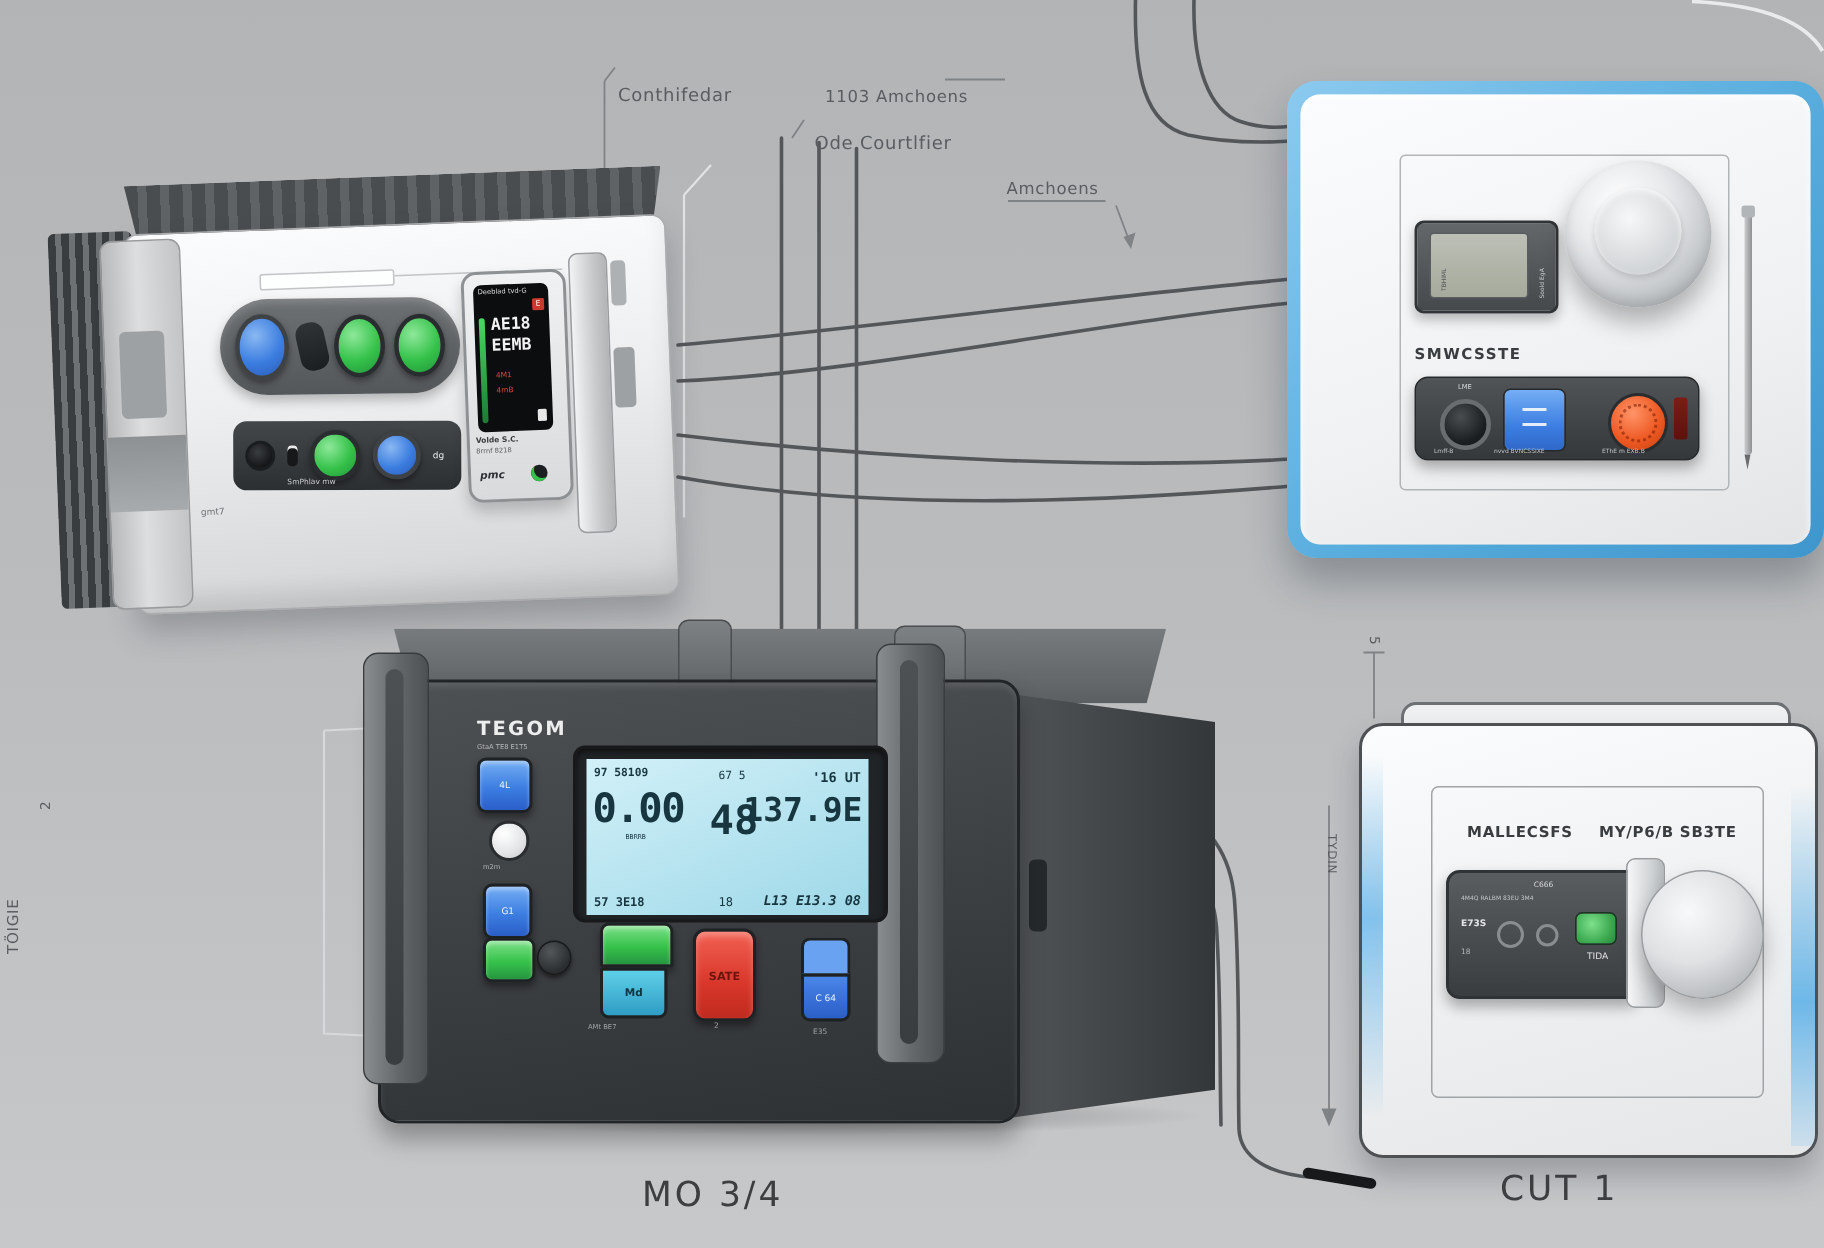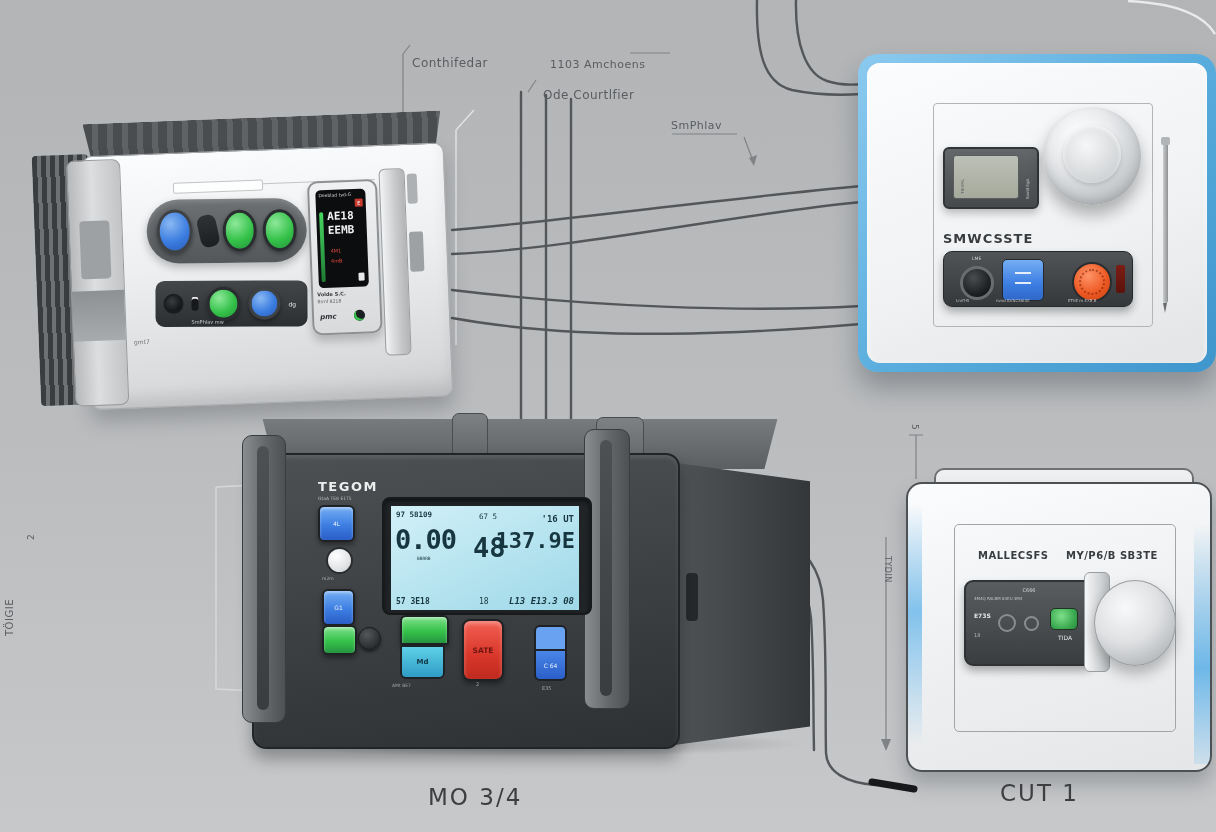--- a/index.html
+++ b/index.html
@@ -52,21 +52,21 @@
       <path d="M886,537 L886,743"></path>
       <path d="M916,435 L916,479 M909,435 L923,435"></path>
     </g>
     <polygon points="749,158 757,155 754,166" fill="#808386"></polygon>
     <polygon points="881,739 891,739 886,751" fill="#808386"></polygon>
   </svg>
 
   <div class="lbl" style="left:412px;top:56px;font-size:12px;">Conthifedar</div>
   <div class="lbl" style="left:550px;top:39px;font-size:11px;margin-top:19px;">1103 Amchoens</div>
   <div class="lbl" style="left:543px;top:88px;font-size:12px;">Ode Courtlfier</div>
-  <div class="lbl" style="left:671px;top:119px;font-size:11px;">SmPhlav</div>
+  <div class="lbl" style="left:671px;top:119px;font-size:11px;">Amchoens</div>
   <div class="lbl rot90" style="left:920px;top:424px;font-size:9px;">5</div>
   <div class="lbl rot90" style="left:892px;top:556px;font-size:8px;">TYDIN</div>
   <div class="lbl rotm90" style="left:26px;top:540px;font-size:9px;">2</div>
   <div class="lbl rotm90" style="left:4px;top:636px;font-size:10px;">TÖIGIE</div>
 
   <div class="device" style="left:36px;top:118px;width:424px;height:292px;transform:rotate(-2.2deg);">
     <div class="abs" style="left:0;top:30px;width:56px;height:250px;border-radius:4px;background:repeating-linear-gradient(90deg,#3a3d40 0 5px,#6e7174 5px 9px);"></div>
     <div class="abs" style="left:52px;top:0;width:358px;height:42px;background:repeating-linear-gradient(90deg,#4a4d50 0 9px,#606366 9px 15px);clip-path:polygon(2.5% 100%,0 0,100% 0,98% 100%);"></div>
     <div class="abs" style="left:50px;top:32px;width:360px;height:252px;background:linear-gradient(176deg,#fbfcfd 0%,#eceeef 45%,#d8dadc 85%,#c8cacc 100%);border-radius:10px;border:1px solid #aaacae;box-shadow:0 12px 20px rgba(40,44,48,.25),inset 0 -10px 14px rgba(0,0,0,.08);"></div>
     <div class="abs" style="left:34px;top:36px;width:52px;height:244px;background:linear-gradient(90deg,#b6b8ba,#dcdee0 45%,#c2c4c6);border-radius:8px;border:1px solid #989a9c;">
@@ -178,21 +178,21 @@
       <div class="abs" style="left:76px;top:84px;width:92px;height:58px;background:linear-gradient(#64676a,#46494c);border-radius:6px;border:2px solid #323538;box-shadow:0 4px 8px rgba(0,0,0,.25);">
         <div class="abs" style="left:8px;top:6px;width:64px;height:42px;background:linear-gradient(#bcc0b6,#a6aa9c);border-radius:3px;border:1px solid #5a5d60;">
           <div class="rotm90 abs" style="left:6px;top:38px;font-size:4px;color:#54575a;white-space:nowrap;">TBHIML</div>
         </div>
         <div class="rotm90 abs" style="left:80px;top:50px;font-size:4px;color:#c8cacd;white-space:nowrap;">Soold EgA</div>
       </div>
 
       <div class="abs" style="left:176px;top:44px;width:98px;height:98px;border-radius:50%;background:radial-gradient(circle at 38% 30%,#ffffff 0%,#e8eaec 35%,#c2c5c8 70%,#a6a9ac 100%);box-shadow:0 10px 16px rgba(0,0,0,.28),inset 0 -4px 8px rgba(0,0,0,.12);">
         <div class="abs" style="left:20px;top:18px;width:58px;height:58px;border-radius:50%;background:radial-gradient(circle at 40% 35%,#f6f7f8,#d2d5d7 70%,#c2c5c7);box-shadow:inset 0 2px 4px rgba(255,255,255,.8),0 2px 4px rgba(0,0,0,.15);"></div>
       </div>
-      <div class="abs" style="left:76px;top:168px;font-size:13px;font-weight:bold;color:#3a3d40;letter-spacing:1px;">SMWCSSTE</div>
+      <div class="abs" style="left:76px;top:168px;font-size:10px;font-weight:bold;color:#3a3d40;letter-spacing:1px;">SMWCSSTE</div>
 
       <div class="abs" style="left:76px;top:188px;width:188px;height:54px;background:linear-gradient(#515457,#35383b);border-radius:9px;border:1px solid #26292c;box-shadow:0 5px 9px rgba(0,0,0,.3);">
         <div class="abs" style="left:28px;top:4px;font-size:4.5px;color:#d2d4d6;">LME</div>
         <div class="abs" style="left:16px;top:14px;width:28px;height:28px;border-radius:50%;background:radial-gradient(circle at 38% 32%,#4a4d50,#1c1f22 65%,#101214);border:3px solid #6a6d70;"></div>
         <div class="abs" style="left:12px;bottom:3px;font-size:4px;color:#c2c4c6;">Lmff-B</div>
         <div class="abs" style="left:58px;top:7px;width:40px;height:40px;background:linear-gradient(#74aef4,#3d7ee2 60%,#2f68c8);border-radius:5px;border:1px solid #26292c;">
           <div class="abs" style="left:12px;top:12px;width:16px;height:2px;background:rgba(255,255,255,.85);"></div>
           <div class="abs" style="left:12px;top:22px;width:16px;height:2px;background:rgba(255,255,255,.85);"></div>
         </div>
         <div class="abs" style="left:52px;bottom:3px;font-size:4px;color:#c2c4c6;">nvvd BVNCSSIXE</div>

